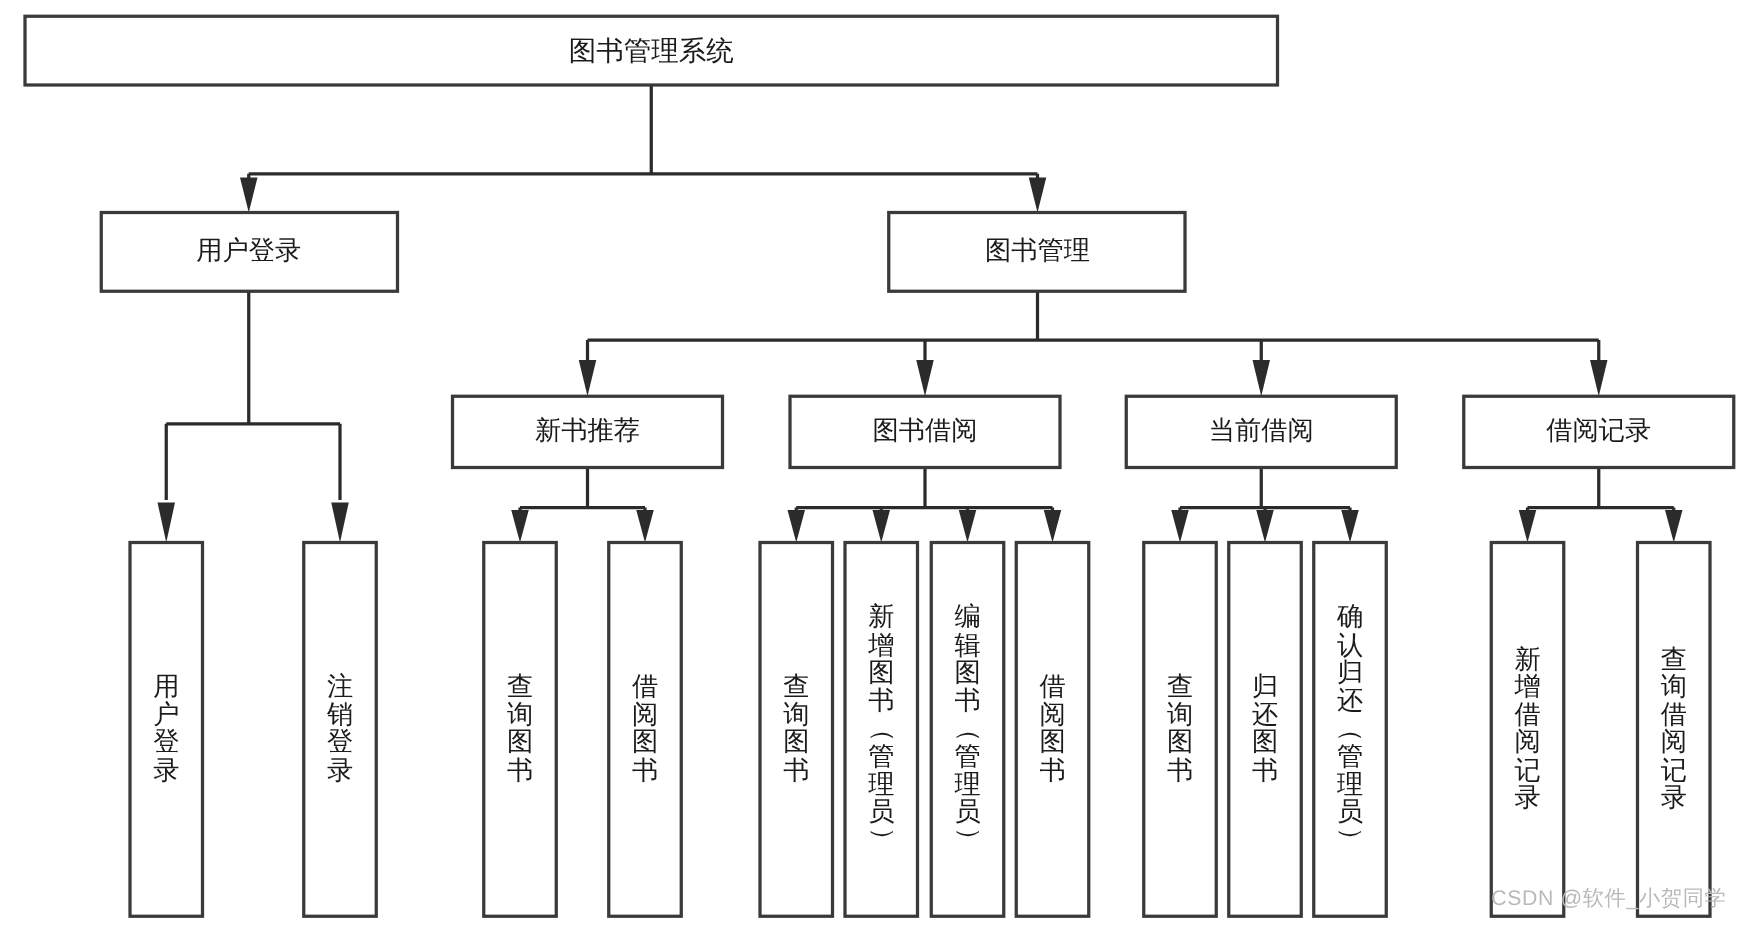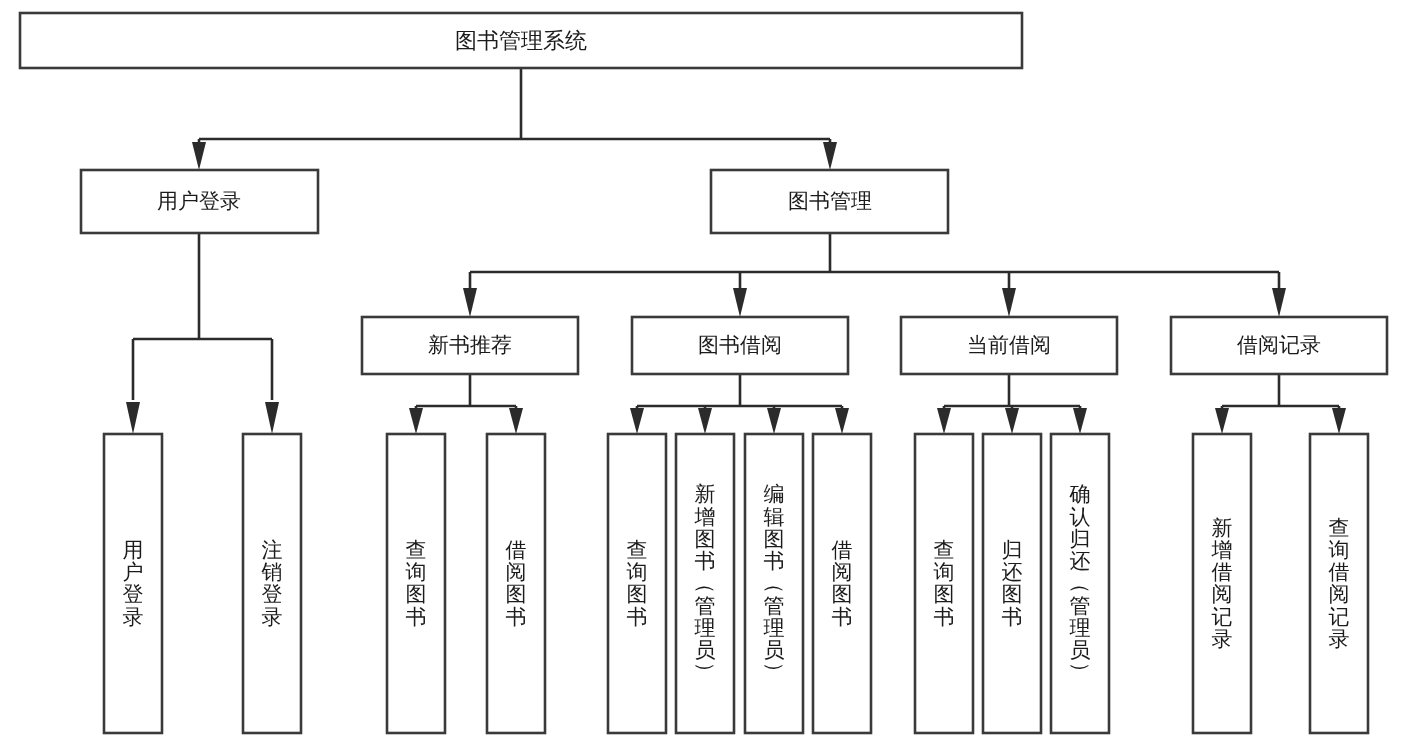--- a/index.html
+++ b/index.html
@@ -232,13 +232,14 @@
   <div class="vlabel" style="left: 608px; top: 434px; width: 58px; height: 299px; padding-top: 104.98px;"><span>查</span><span>询</span><span>图</span><span>书</span></div>
   <div class="vlabel" style="left: 676px; top: 434px; width: 58px; height: 299px; padding-top: 49.33px;"><span>新</span><span>增</span><span>图</span><span>书</span><span class="paren">（</span><span>管</span><span>理</span><span>员</span><span class="paren">）</span></div>
   <div class="vlabel" style="left: 745px; top: 434px; width: 58px; height: 299px; padding-top: 49.33px;"><span>编</span><span>辑</span><span>图</span><span>书</span><span class="paren">（</span><span>管</span><span>理</span><span>员</span><span class="paren">）</span></div>
   <div class="vlabel" style="left: 813px; top: 434px; width: 58px; height: 299px; padding-top: 104.98px;"><span>借</span><span>阅</span><span>图</span><span>书</span></div>
   <div class="vlabel" style="left: 915px; top: 434px; width: 58px; height: 299px; padding-top: 104.98px;"><span>查</span><span>询</span><span>图</span><span>书</span></div>
   <div class="vlabel" style="left: 983px; top: 434px; width: 58px; height: 299px; padding-top: 104.98px;"><span>归</span><span>还</span><span>图</span><span>书</span></div>
   <div class="vlabel" style="left: 1051px; top: 434px; width: 58px; height: 299px; padding-top: 49.33px;"><span>确</span><span>认</span><span>归</span><span>还</span><span class="paren">（</span><span>管</span><span>理</span><span>员</span><span class="paren">）</span></div>
   <div class="vlabel" style="left: 1193px; top: 434px; width: 58px; height: 299px; padding-top: 82.72px;"><span>新</span><span>增</span><span>借</span><span>阅</span><span>记</span><span>录</span></div>
   <div class="vlabel" style="left: 1310px; top: 434px; width: 58px; height: 299px; padding-top: 82.72px;"><span>查</span><span>询</span><span>借</span><span>阅</span><span>记</span><span>录</span></div>
 
+  <div class="watermark" style="left:1193px; top:707px;">CSDN @软件_小贺同学</div>
 </div>
 
 </body></html>

